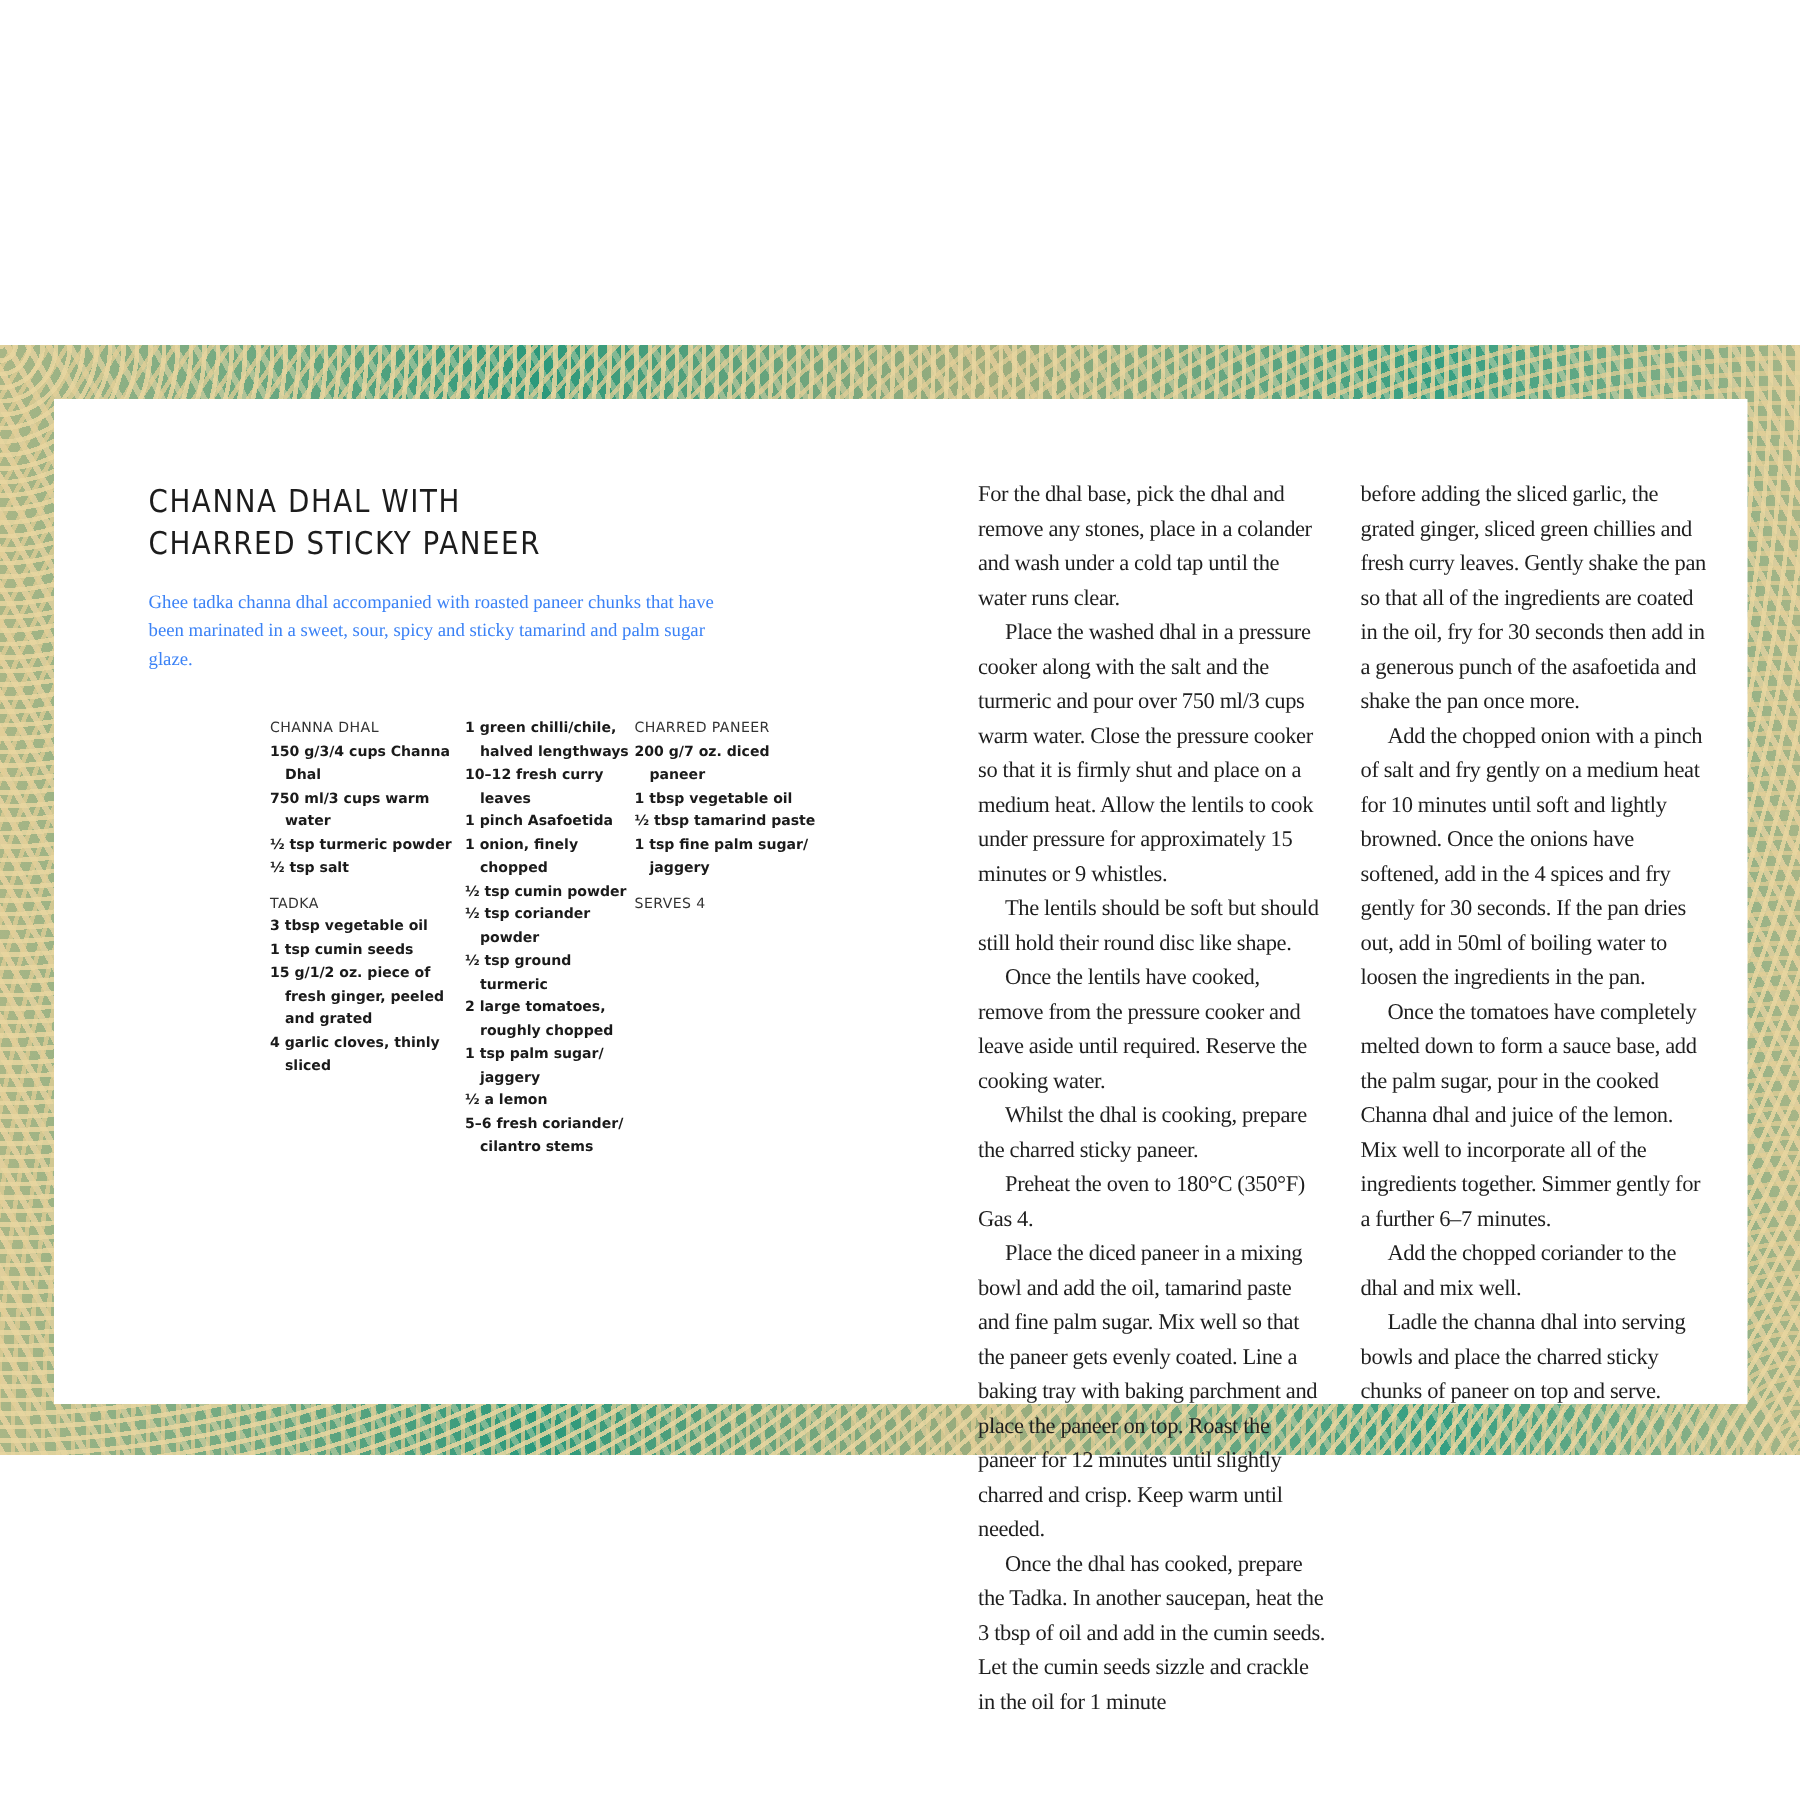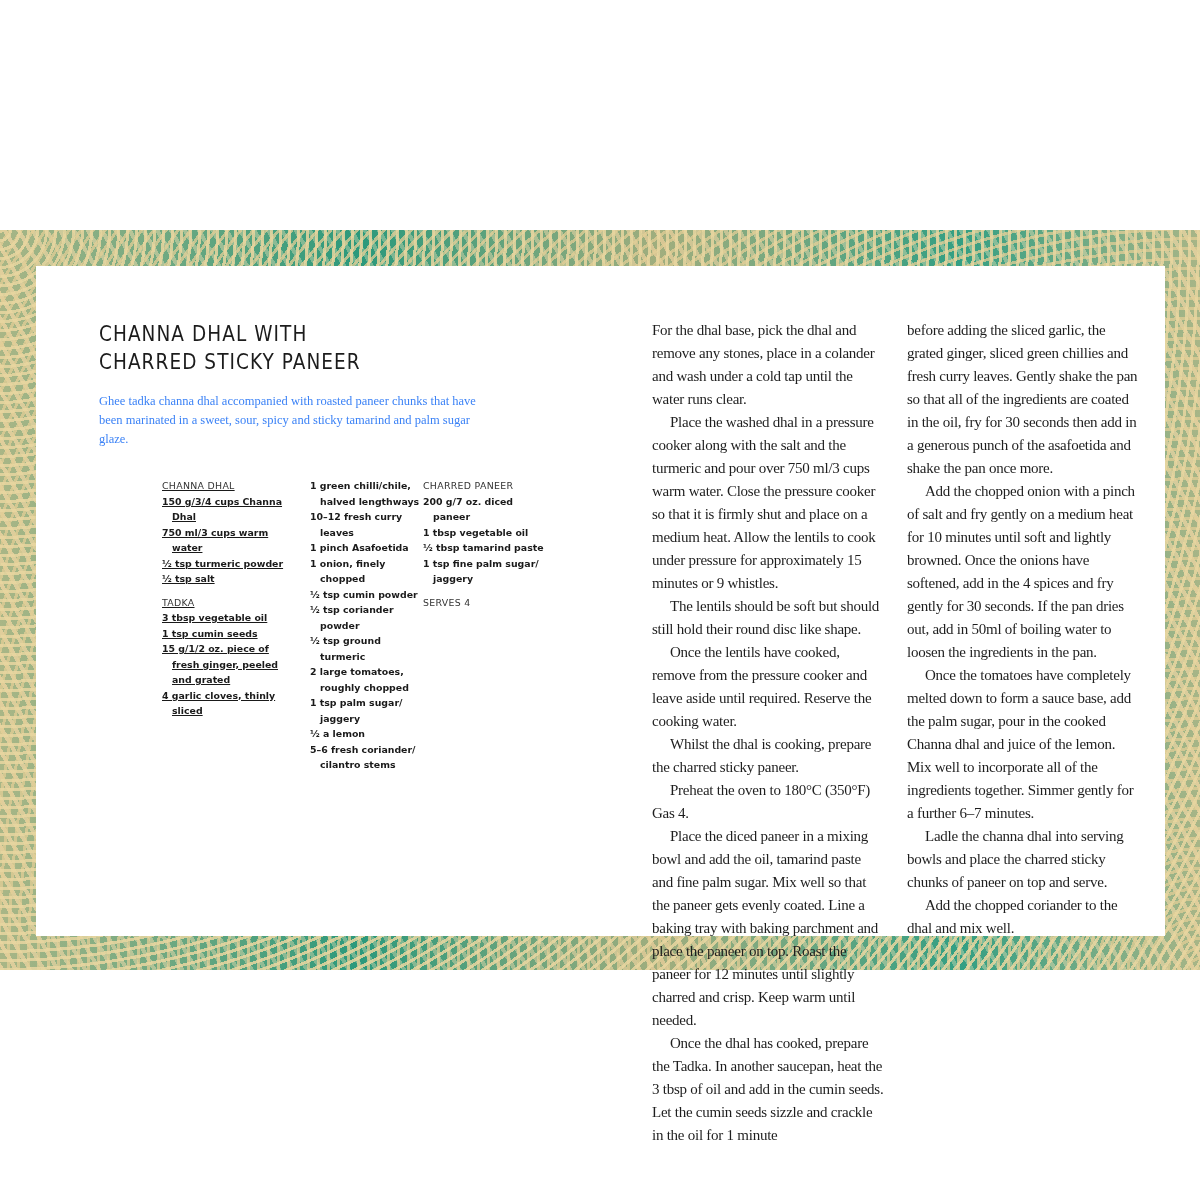--- a/index.html
+++ b/index.html
@@ -29,21 +29,21 @@
     position: absolute; left: 99px; top: 392px; width: 400px; margin: 0;
     font-family: "Liberation Serif", serif; font-size: 12.5px; line-height: 19px; color: #3b82f6;
   }
   .ing-col {
     position: absolute; top: 478px; font-family: "DejaVu Sans", sans-serif; font-size: 9.4px; line-height: 15.5px;
     color: #1a1a1a; font-weight: bold;
   }
   .ing-col .head { font-weight: normal; letter-spacing: 0.3px; color: #333; }
   .ing-col .gap { height: 8px; }
   .ing-col .item { padding-left: 10px; text-indent: -10px; }
-  .col1 { left: 162px; width: 125px; text-decoration: underline; }
+  .col1 { left: 180px; width: 125px; }
   .col2 { left: 310px; width: 115px; }
   .col3 { left: 423px; width: 125px; }
   .method-col {
     position: absolute; top: 319px; width: 232px;
     font-family: Liberation Serif, serif; font-size: 15px; line-height: 23px; color: #1e1e1e;
     letter-spacing: -0.25px;
   }
   .method-col p { margin: 0; text-indent: 18px; }
   .method-col p.first { text-indent: 0; }
   .m1 { left: 652px; }
@@ -108,15 +108,15 @@
   <p>Whilst the dhal is cooking, prepare the charred sticky paneer.</p>
   <p>Preheat the oven to 180°C (350°F) Gas 4.</p>
   <p>Place the diced paneer in a mixing bowl and add the oil, tamarind paste and fine palm sugar. Mix well so that the paneer gets evenly coated. Line a baking tray with baking parchment and place the paneer on top. Roast the paneer for 12 minutes until slightly charred and crisp. Keep warm until needed.</p>
   <p>Once the dhal has cooked, prepare the Tadka. In another saucepan, heat the 3 tbsp of oil and add in the cumin seeds. Let the cumin seeds sizzle and crackle in the oil for 1 minute</p>
 </div>
 
 <div class="method-col m2">
   <p class="first">before adding the sliced garlic, the grated ginger, sliced green chillies and fresh curry leaves. Gently shake the pan so that all of the ingredients are coated in the oil, fry for 30 seconds then add in a generous punch of the asafoetida and shake the pan once more.</p>
   <p>Add the chopped onion with a pinch of salt and fry gently on a medium heat for 10 minutes until soft and lightly browned. Once the onions have softened, add in the 4 spices and fry gently for 30 seconds. If the pan dries out, add in 50ml of boiling water to loosen the ingredients in the pan.</p>
   <p>Once the tomatoes have completely melted down to form a sauce base, add the palm sugar, pour in the cooked Channa dhal and juice of the lemon. Mix well to incorporate all of the ingredients together. Simmer gently for a further 6–7 minutes.</p>
+  <p>Add the chopped coriander to the dhal and mix well.</p>
   <p>Ladle the channa dhal into serving bowls and place the charred sticky chunks of paneer on top and serve.</p>
-  <p>Add the chopped coriander to the dhal and mix well.</p>
 </div>
 
 </body></html>

